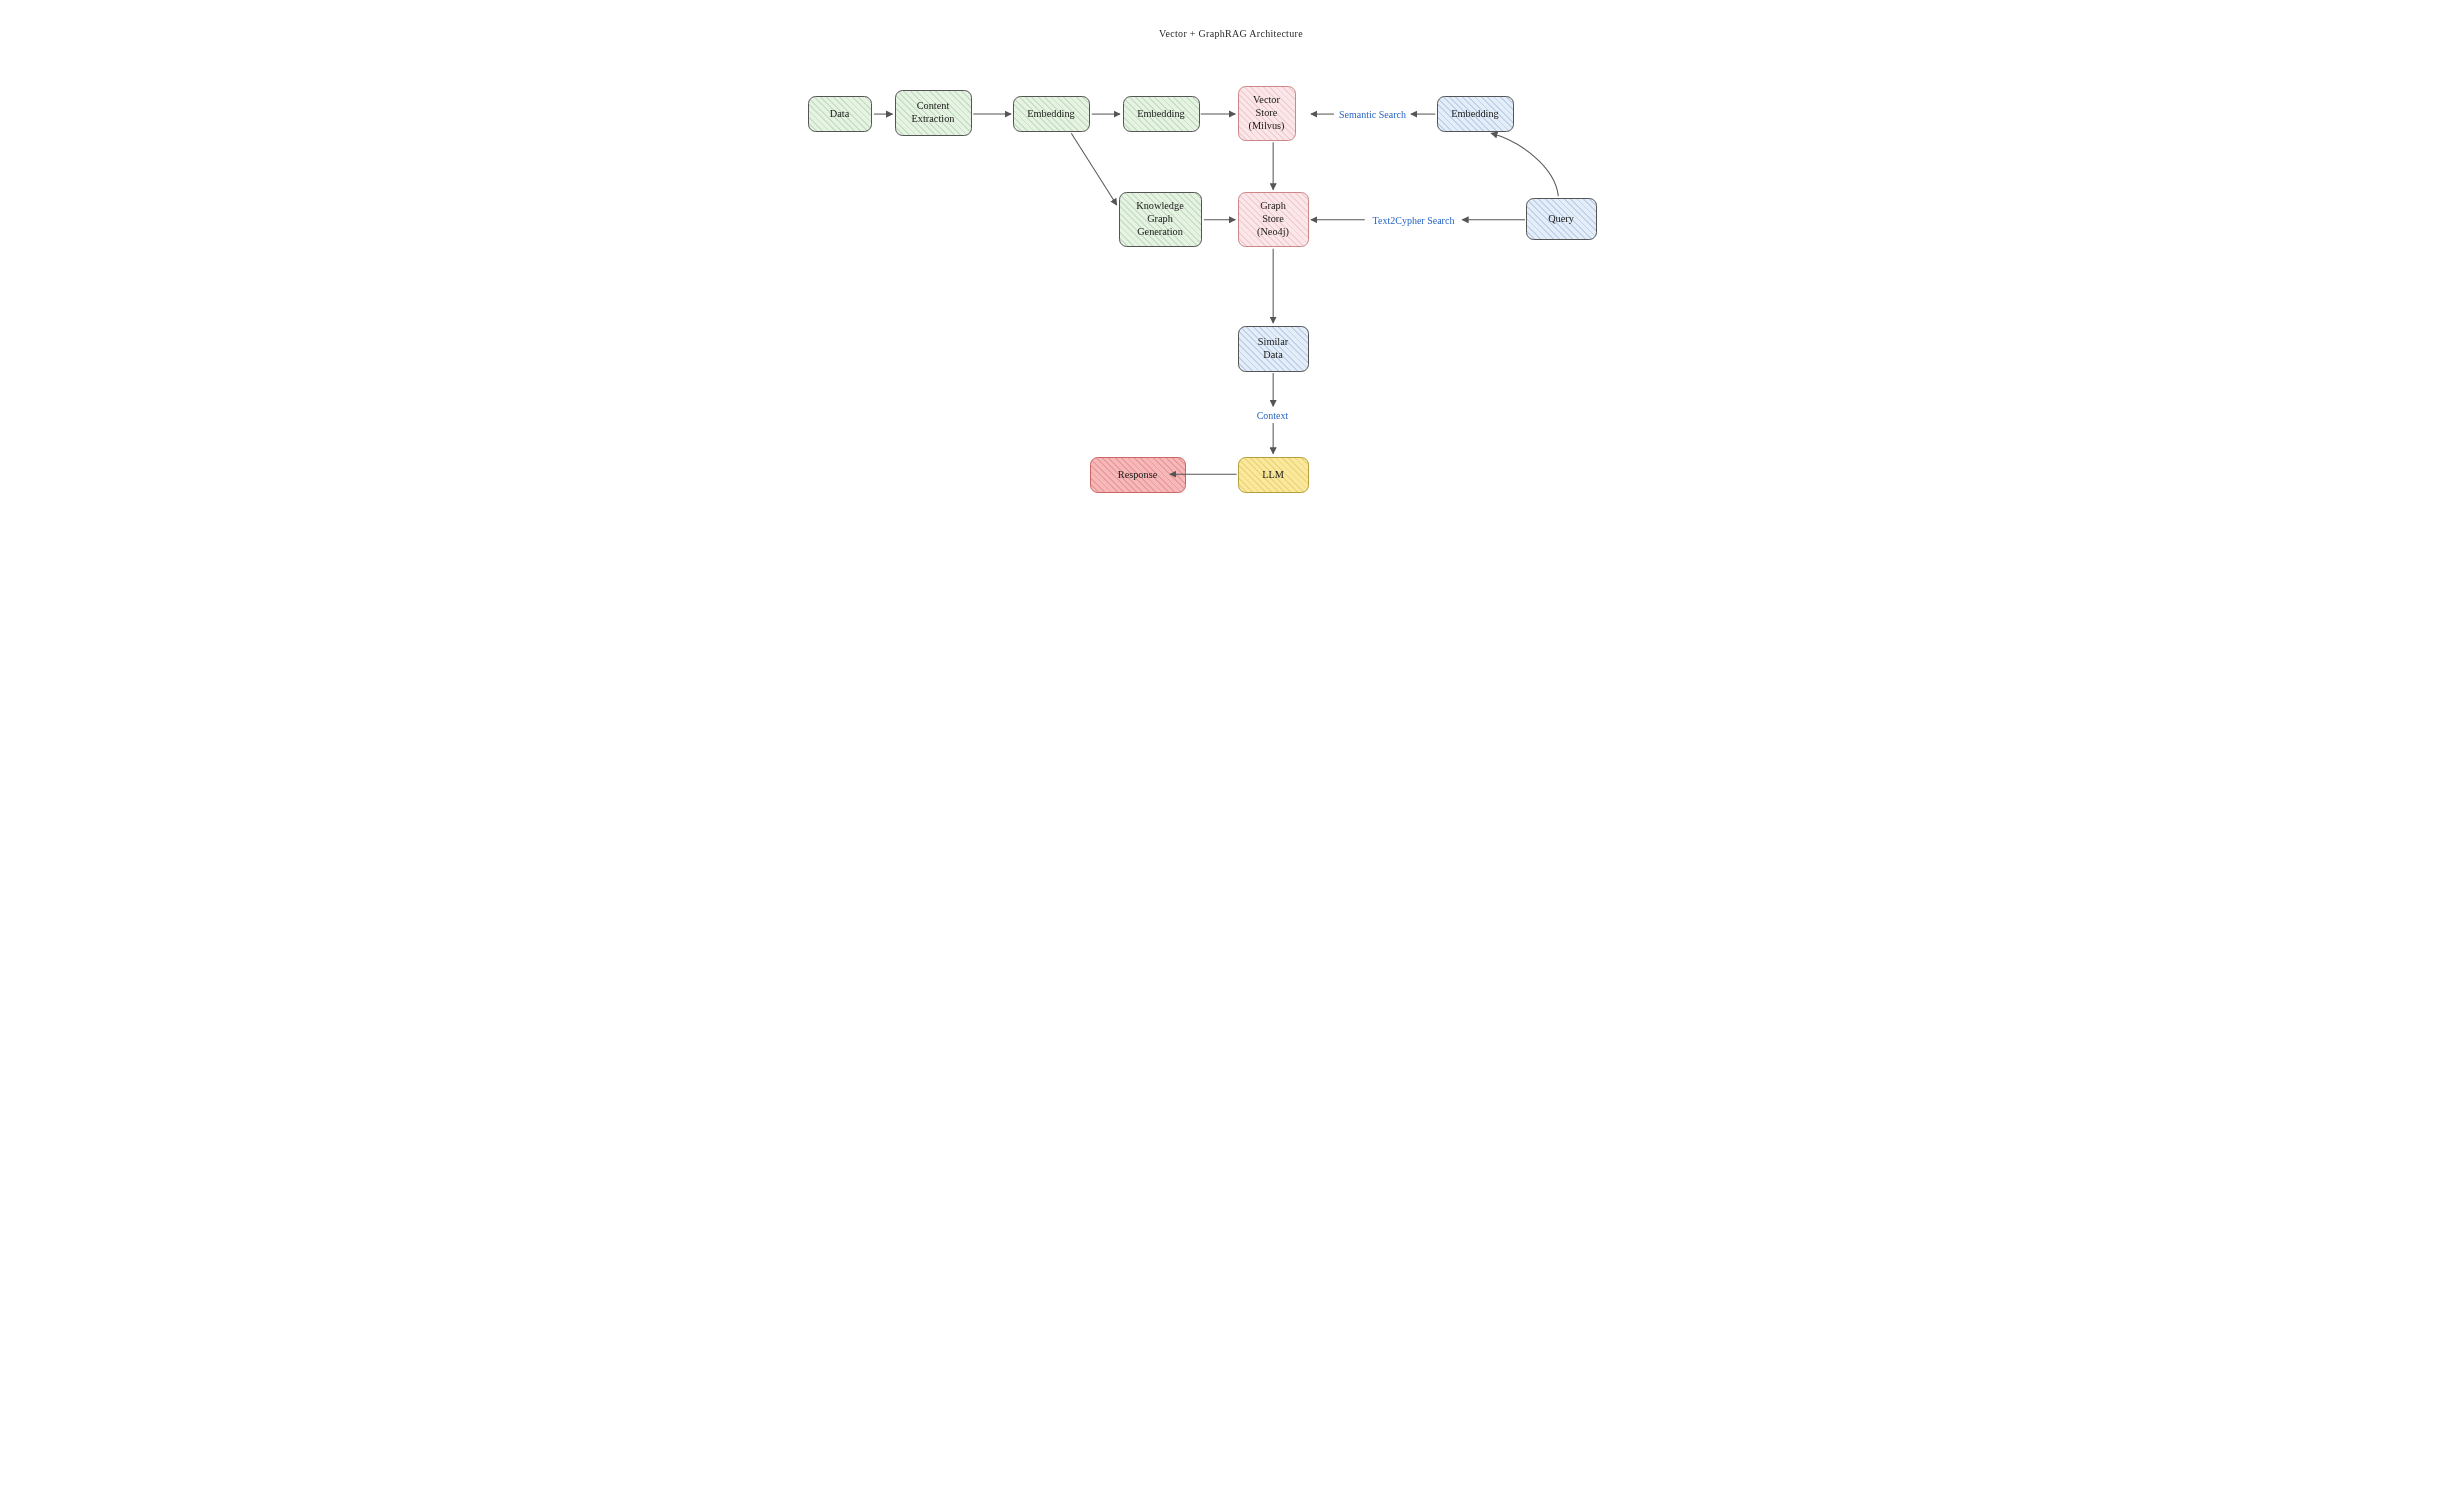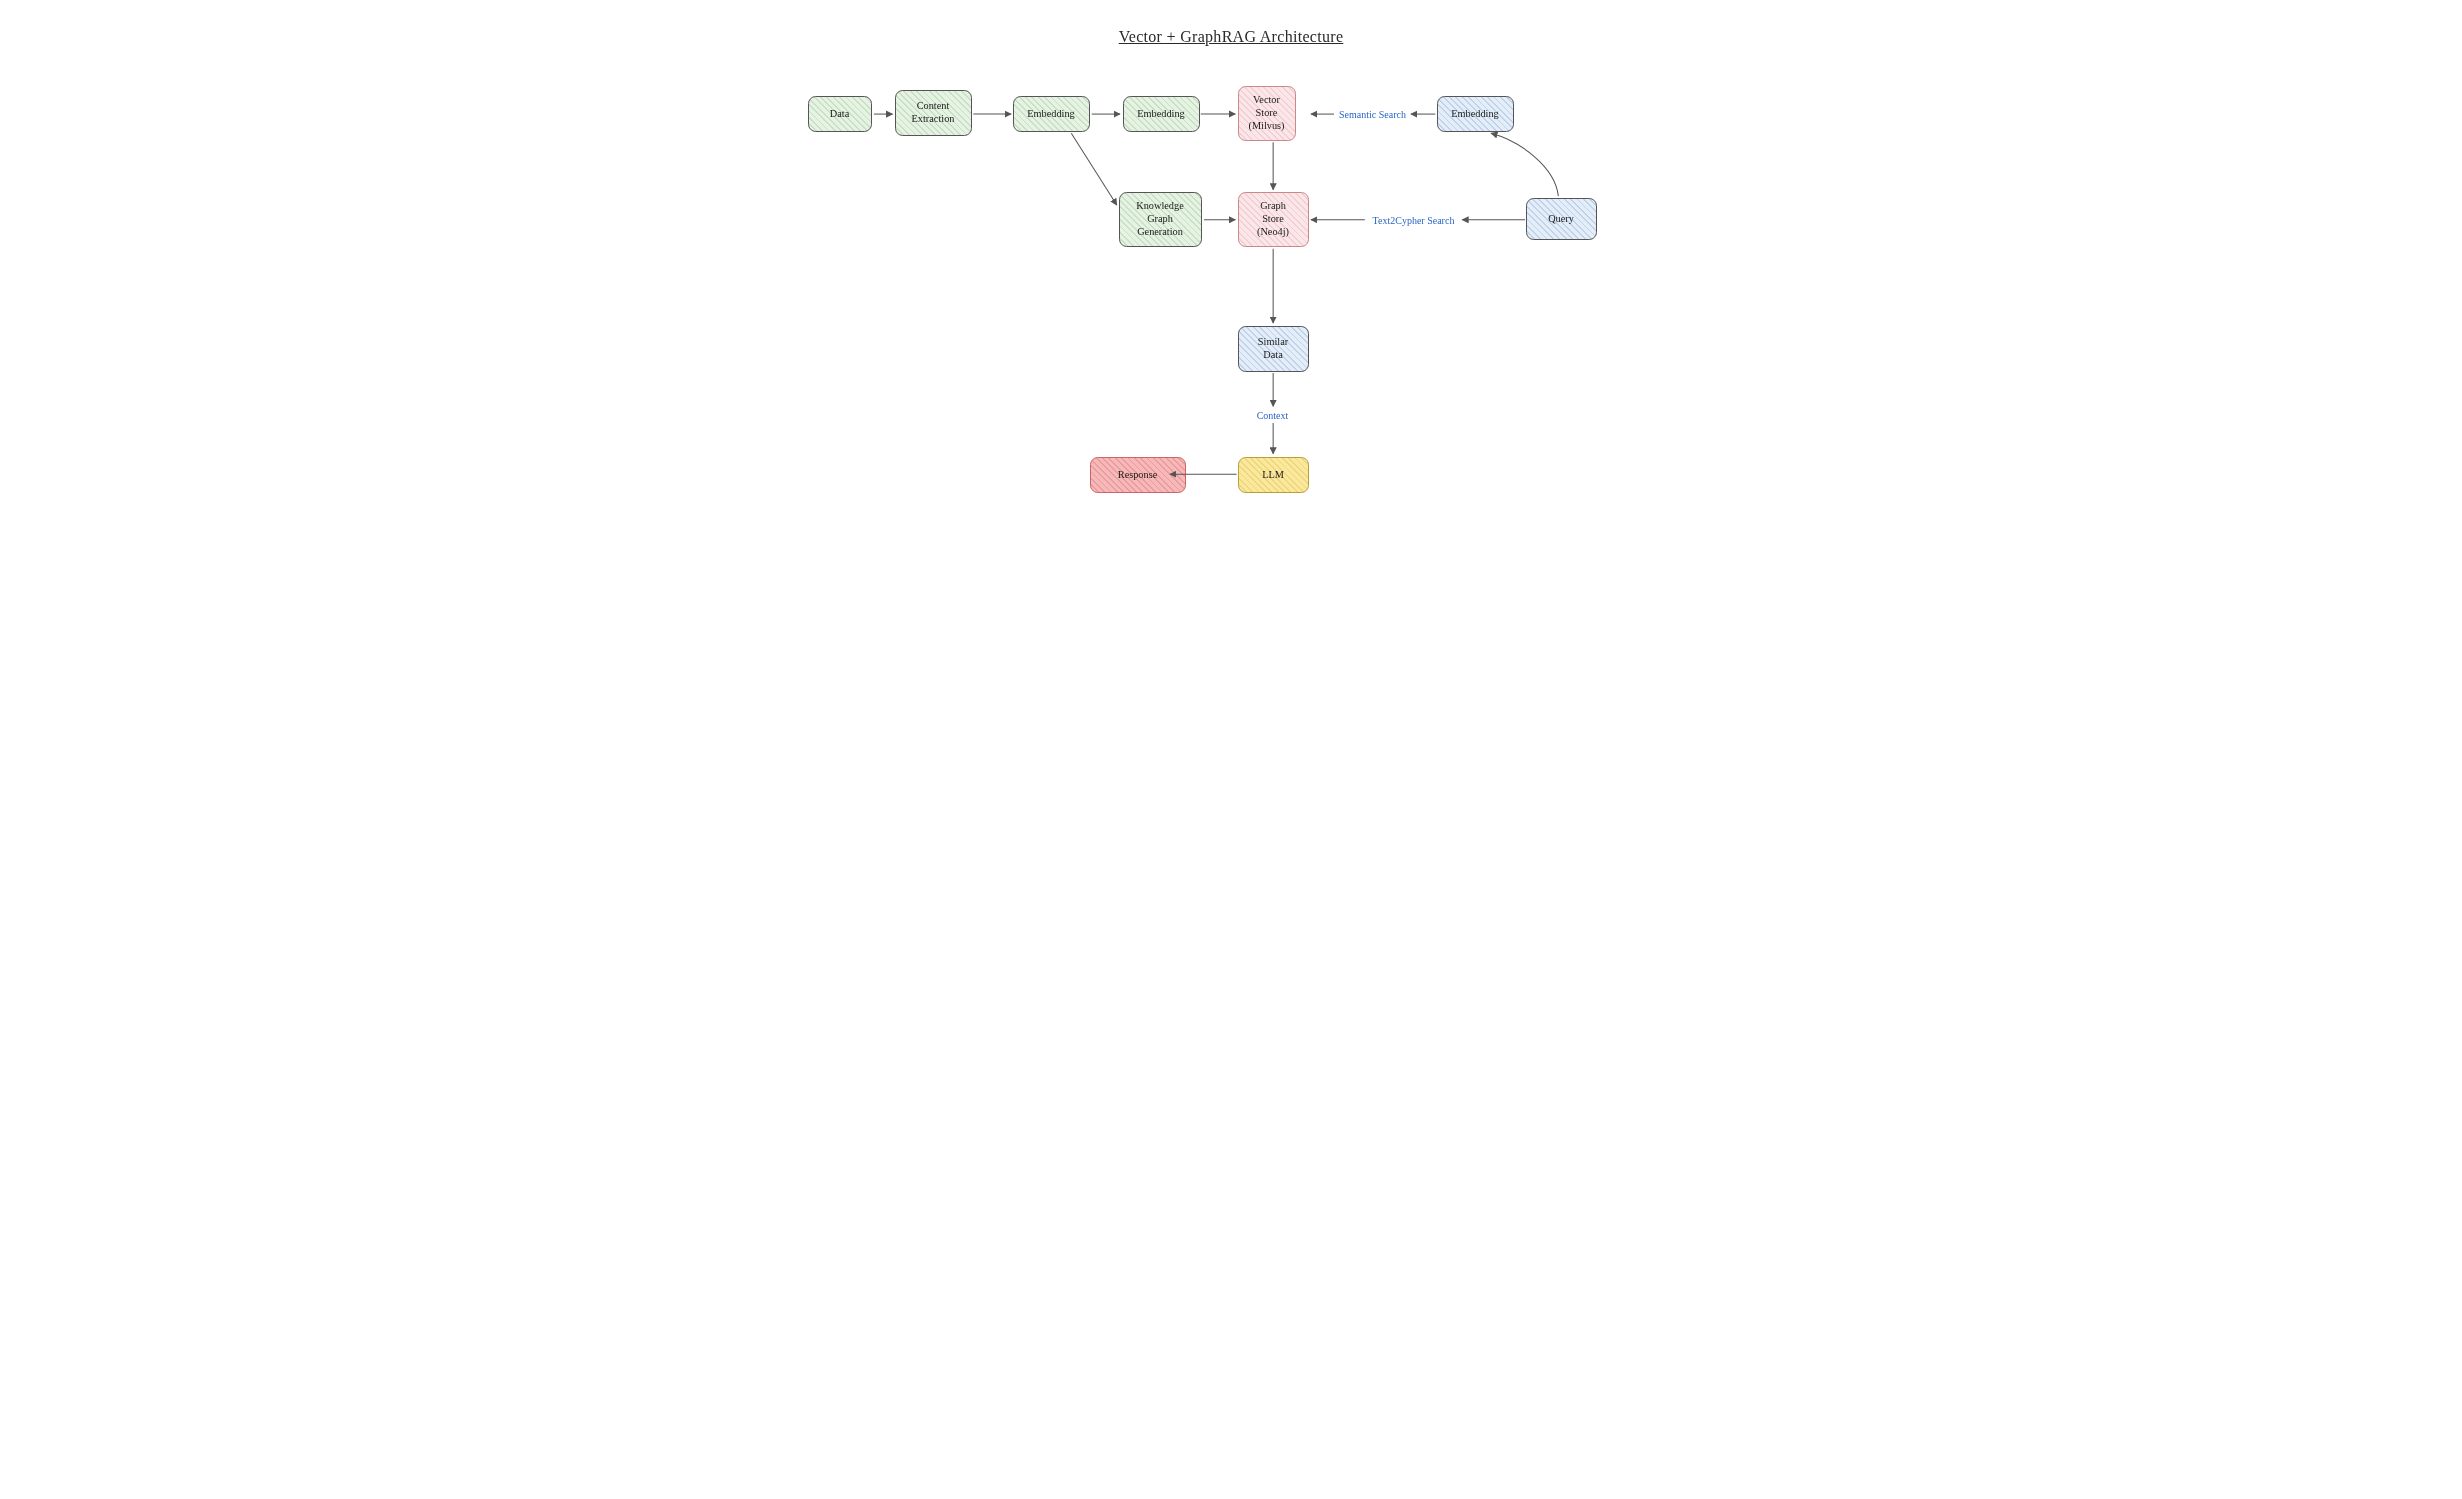--- a/index.html
+++ b/index.html
@@ -16,24 +16,23 @@
     height: 596px;
     margin: 0 auto;
     transform-origin: top left;
   }
   .title {
     position: absolute;
     top: 28px;
     left: 0;
     width: 100%;
     text-align: center;
-    font-size: 16px;
+    font-size: 10px;
     color: #2a2a2a;
     letter-spacing: 0.3px;
-    text-decoration: underline;
   }
   .node {
     position: absolute;
     border: 1px solid #555;
     border-radius: 7.7px;
     display: flex;
     align-items: center;
     justify-content: center;
     text-align: center;
     font-size: 10.3px;

